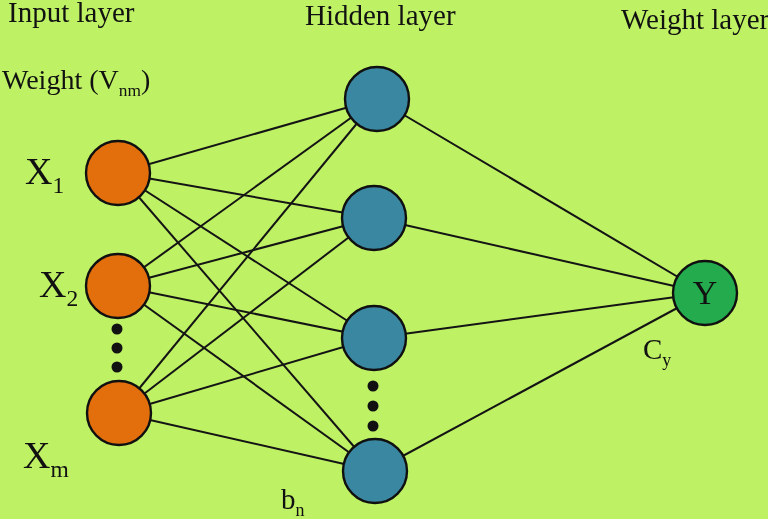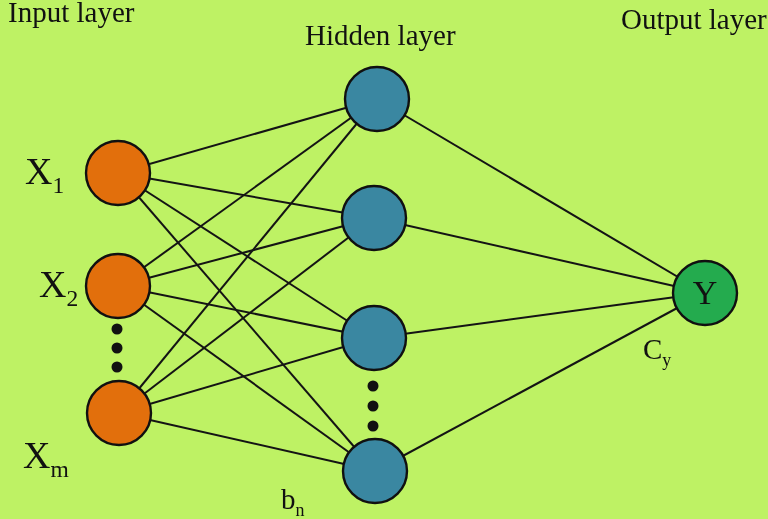--- a/index.html
+++ b/index.html
@@ -79,23 +79,26 @@
       <circle cx="374" cy="218" r="32" fill="#3a87a1"></circle>
       <circle cx="374" cy="338" r="32" fill="#3a87a1"></circle>
       <circle cx="375" cy="471" r="32" fill="#3a87a1"></circle>
     </g>
 
     <circle cx="705" cy="293" r="32" stroke-width="2.4" fill="#24ab4e"></circle>
     <circle cx="705" cy="293" r="32" fill="none" stroke-width="2.4" stroke="#101010"></circle>
   </svg>
 
   <div class="lbl title" style="left:8px; top:-4px;">Input layer</div>
-  <div class="lbl title" style="left:305px; top:-1px;margin-top:20px;">Hidden layer</div>
-  <div class="lbl title" style="left:621px; top:3px;">Output layer</div>
+  <div class="lbl title" style="left:305px; top:-1px;">Hidden layer</div>
+  <div class="lbl title" style="left:621px; top:3px;">Weight layer</div>
 
+  <div class="lbl weight" style="left:2px; top:64px;">
+    <span>Weight (V</span><sub>nm</sub><span>)</span>
+  </div>
 
   <div class="lbl node-lbl" style="left:25px; top:150px;">
     <span>X</span><sub>1</sub>
   </div>
   <div class="lbl node-lbl" style="left:39px; top:263px;">
     <span>X</span><sub>2</sub>
   </div>
   <div class="lbl node-lbl" style="left:23px; top:403px;margin-top:31px;">
     <span>X</span><sub>m</sub>
   </div>

